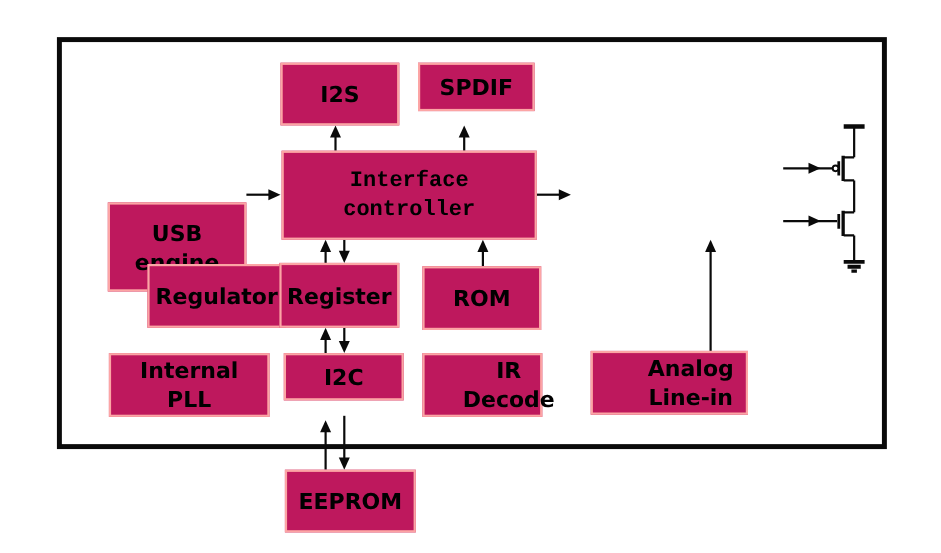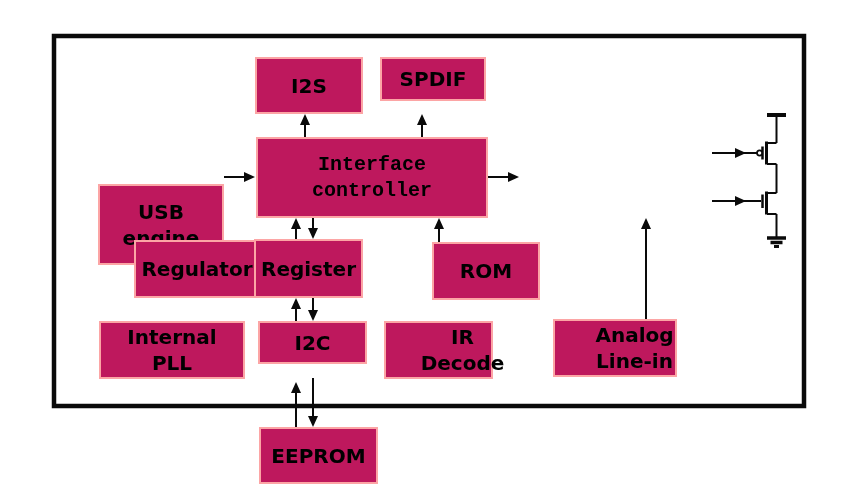--- a/index.html
+++ b/index.html
@@ -26,25 +26,25 @@
     letter-spacing:0px;
   }
   
   .b-i2s      {left:255px;top:57px; width:108px;height:57px;}
   .b-spdif    {left:380px;top:57px; width:106px;height:44px;}
   .b-usb      {left:98px; top:137px;width:126px;height:81px;margin-top:47px;}
   .b-ic       {left:256px;top:137px;width:232px;height:81px;font-family:Liberation Mono, monospace;}
   .b-ap       {left:520px;top:136px;width:192px;height:82px;}
   .b-regulator{left:97px; top:240px;width:126px;height:58px;margin-left:37px;}
   .b-register {left:254px;top:239px;width:109px;height:59px;}
-  .b-rom      {left:384px;top:242px;width:108px;height:58px;margin-left:48px;}
+  .b-rom      {left:384px;top:242px;width:108px;height:58px;}
   .b-pll      {left:99px; top:321px;width:146px;height:58px;}
   .b-i2c      {left:258px;top:321px;width:109px;height:43px;}
   .b-ir       {left:384px;top:321px;width:109px;height:58px;padding-left:48px;}
-  .b-analog   {left:553px;top:319px;width:124px;height:58px;padding-left:39px;}
+  .b-analog   {left:537px;top:319px;width:143px;height:58px;padding-left:39px;}
   .b-eeprom   {left:259px;top:427px;width:119px;height:57px;}
 </style>
 </head>
 <body>
 
 <div id="canvas">
 
   <svg id="wires" viewBox="0 0 855 503" xmlns="http://www.w3.org/2000/svg">
     <g stroke="#0a0a0a" fill="none" stroke-width="2">
 

